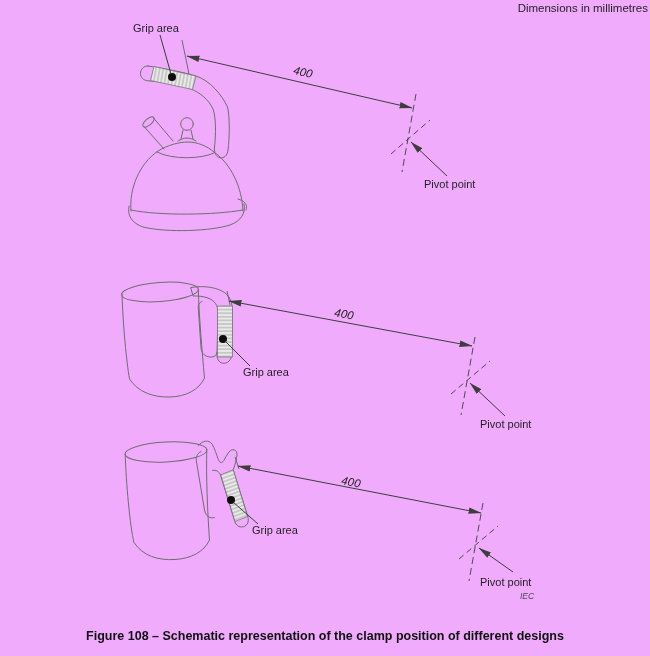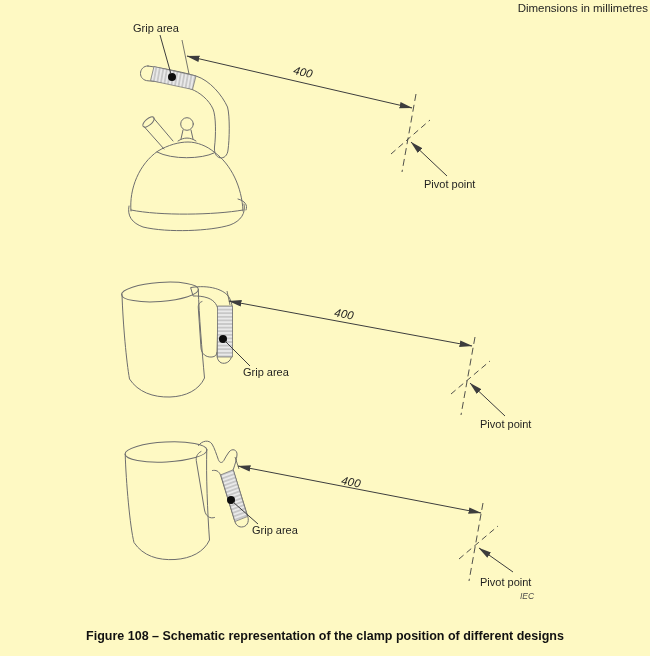--- a/index.html
+++ b/index.html
@@ -1,20 +1,20 @@
 <!DOCTYPE html>
 <html><head>
 <meta charset="utf-8">
 <style>
   html, body { margin: 0; padding: 0; background: #ffffff; }
   .stage {
     position: relative;
     width: 650px;
     height: 656px;
-    background: #fef9c3;
+    background: #f0abfc;
     font-family: "Liberation Sans", sans-serif;
     overflow: hidden;
   }
   svg text { font-family: "Liberation Sans", sans-serif; }
   .lbl     { font-size: 11px;  fill: #1f1f1f; }
   .units   { font-size: 11.5px; fill: #1f1f1f; }
   .dimtxt  { font-size: 11.5px; font-style: italic; fill: #1f1f1f; }
   .caption { font-size: 12.5px; font-weight: bold; fill: #111111; }
   .iec     { font-size: 8.5px; font-style: italic; fill: #4a4a4a; }
   .dev  { fill: none; stroke: #6e6e6e; stroke-width: 1; stroke-linecap: round; stroke-linejoin: round; }

